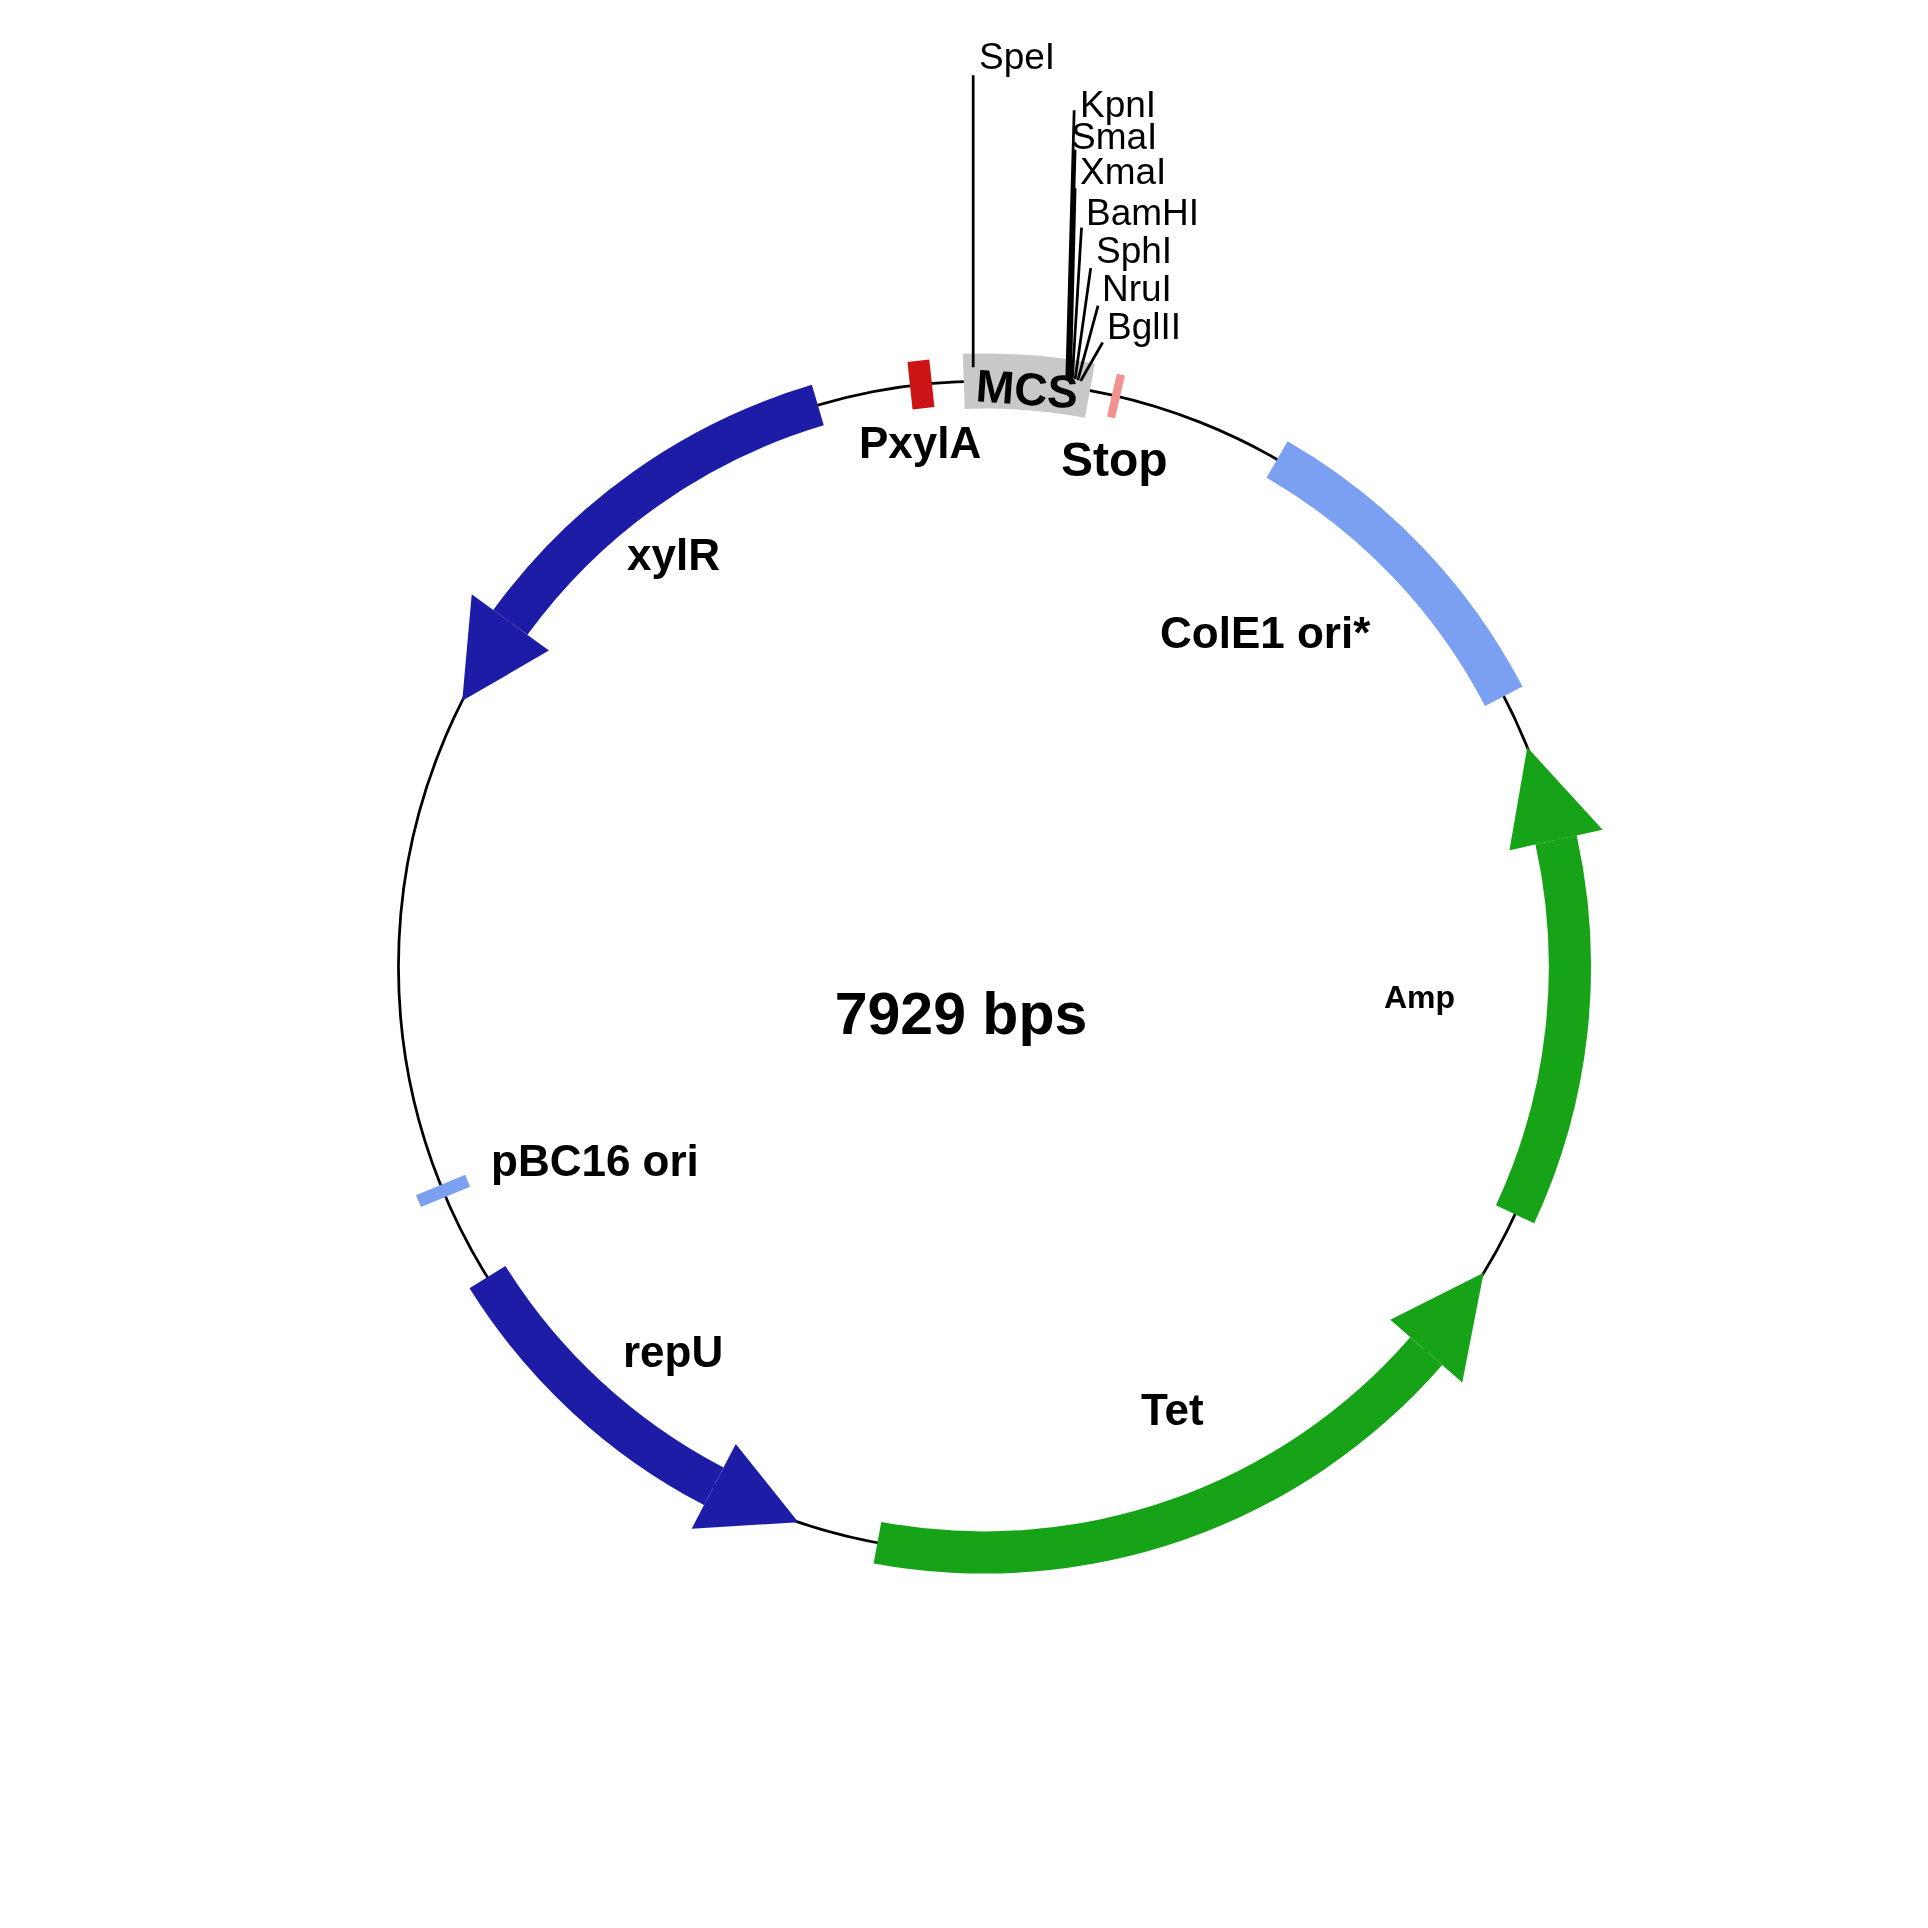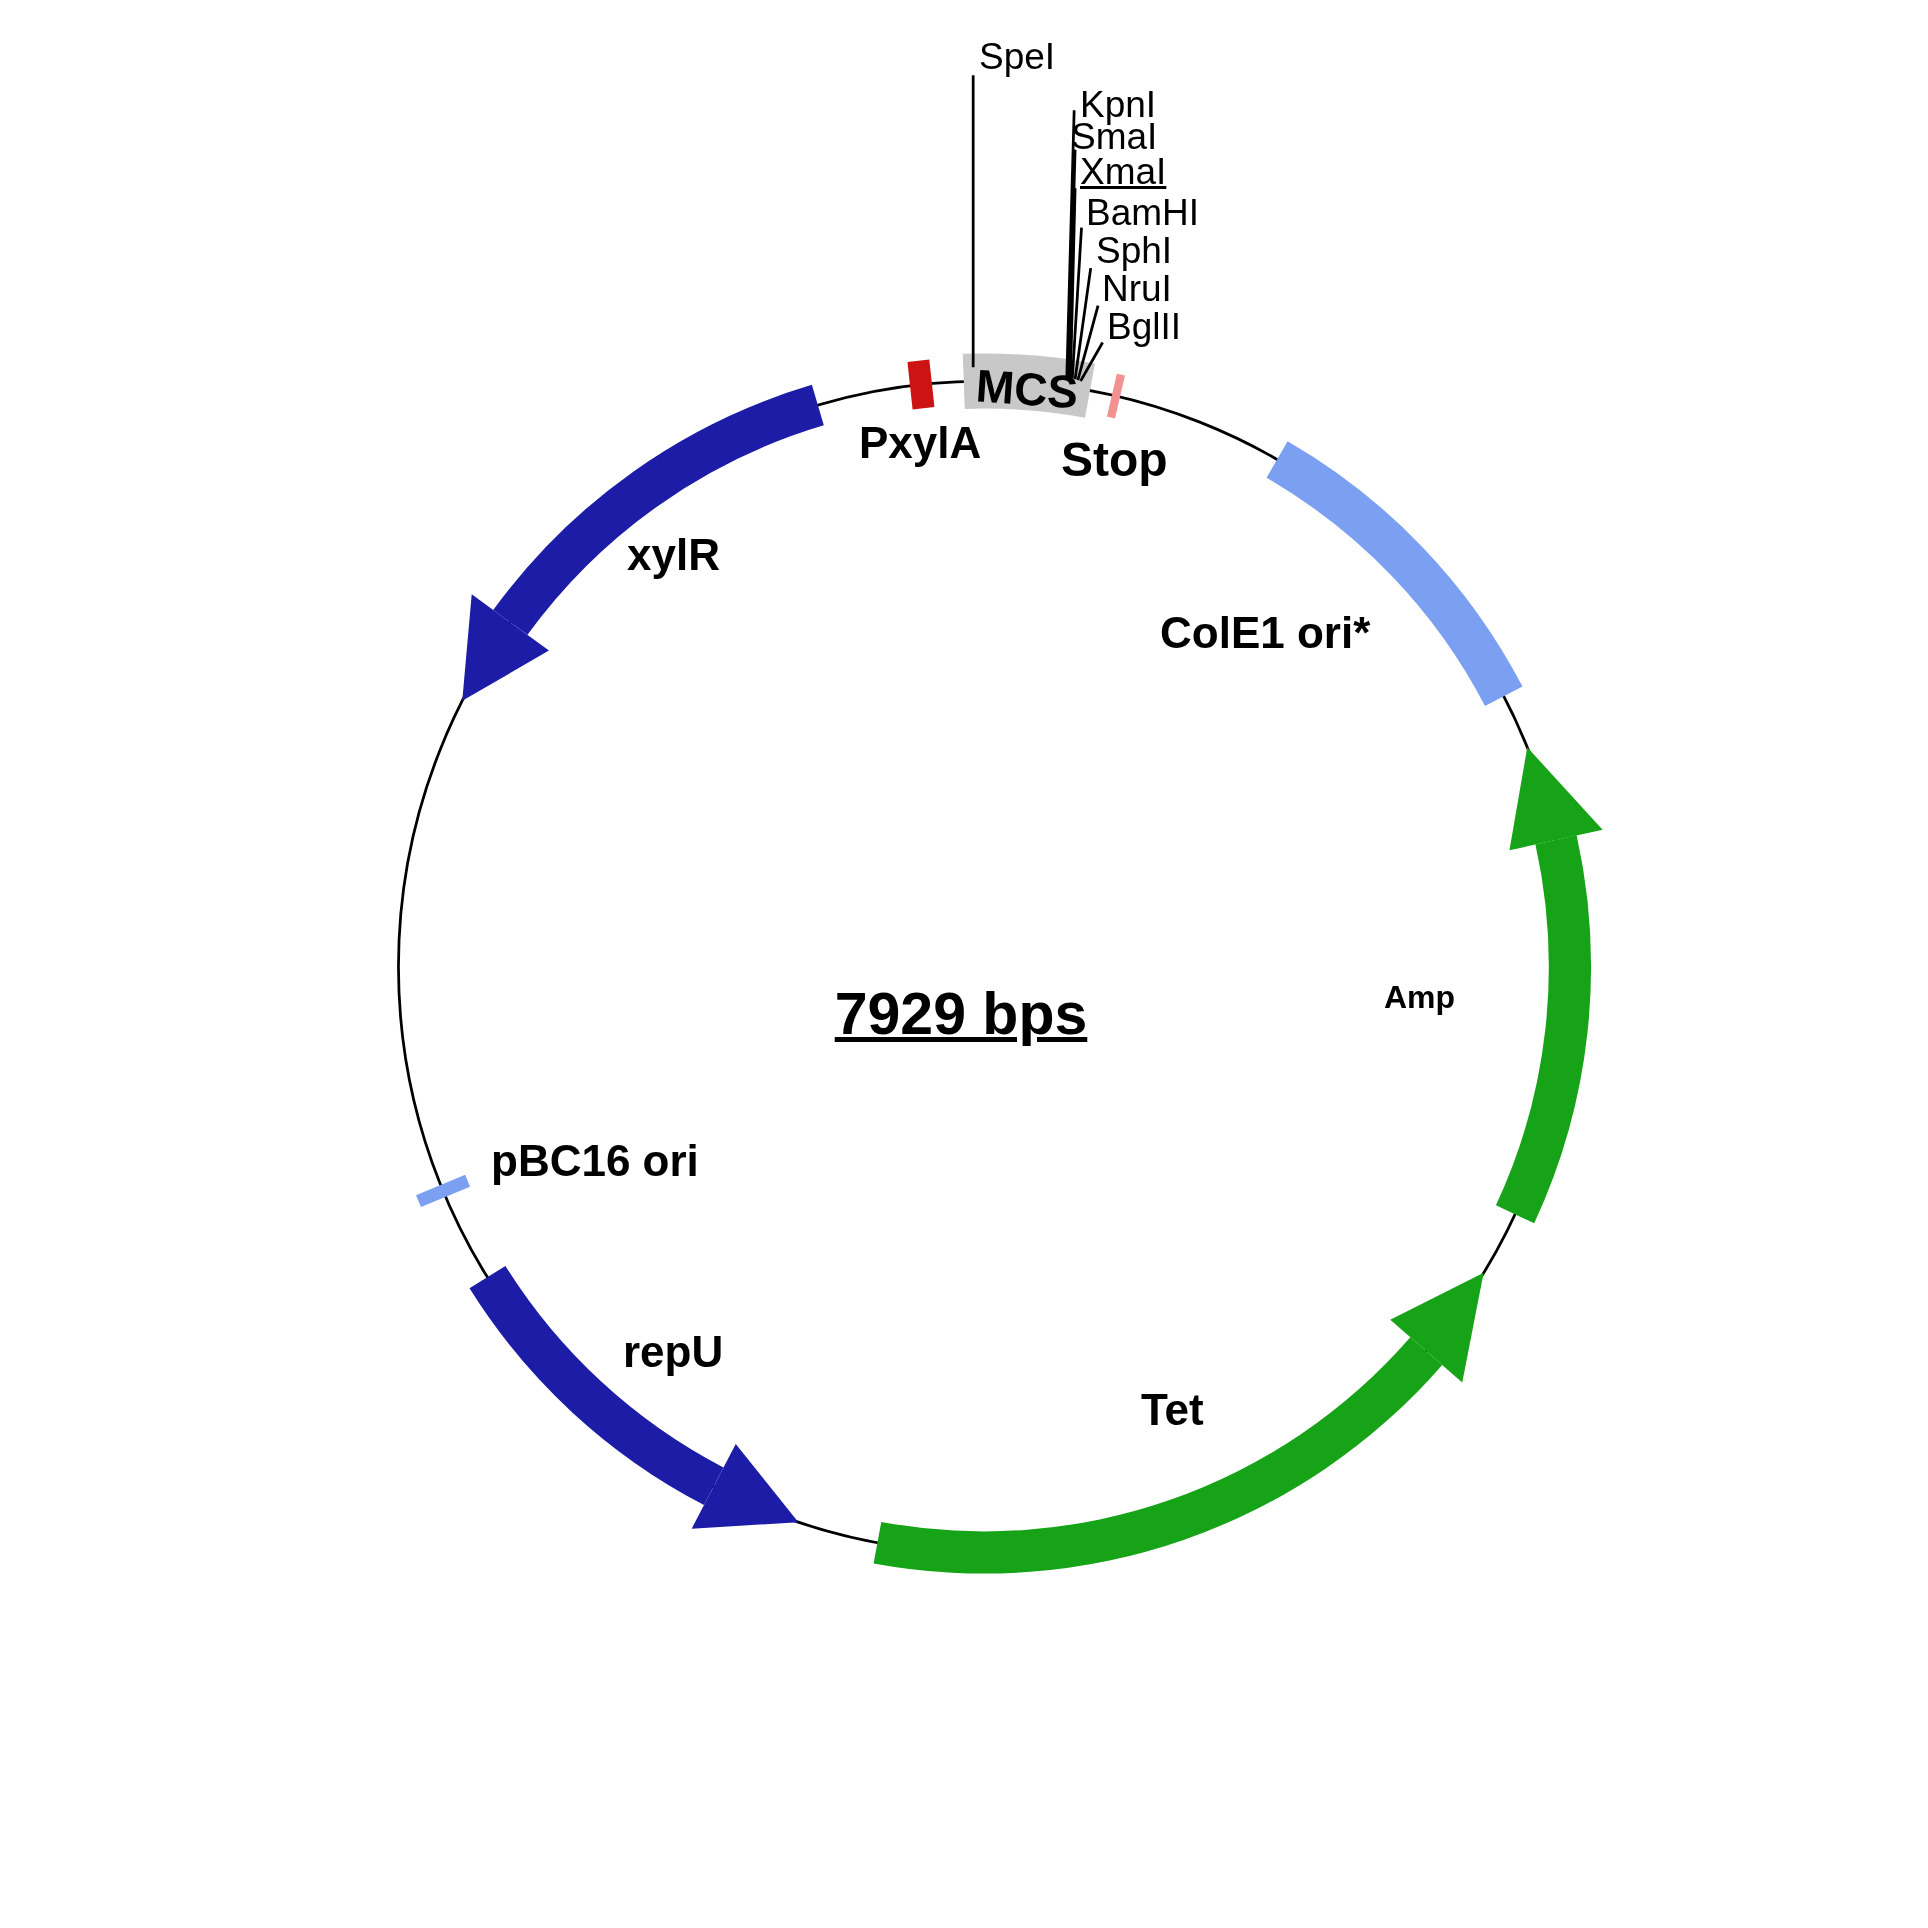--- a/index.html
+++ b/index.html
@@ -32,33 +32,33 @@
       <polyline points="1060,82 1060,400" fill="none" stroke="#000000" stroke-width="3"></polyline>
       <polyline points="1170,120 1162,410" fill="none" stroke="#000000" stroke-width="3"></polyline>
       <polyline points="1171,163 1164,410" fill="none" stroke="#000000" stroke-width="3"></polyline>
       <polyline points="1171,205 1166,411" fill="none" stroke="#000000" stroke-width="3"></polyline>
       <polyline points="1178,248 1168,412" fill="none" stroke="#000000" stroke-width="3"></polyline>
       <polyline points="1188,292 1171,413" fill="none" stroke="#000000" stroke-width="3"></polyline>
       <polyline points="1196,333 1174,414" fill="none" stroke="#000000" stroke-width="3"></polyline>
       <polyline points="1201,373 1177,415" fill="none" stroke="#000000" stroke-width="3"></polyline>
     </svg>
   <div id="labels">
-      <div class="lbl bold" style="left: 961px; top: 984px; font-size: 59px; transform: translateX(-50%); text-decoration: underline;">7929 bps</div>
+      <div class="lbl bold" style="left: 961px; top: 984px; font-size: 59px; transform: translateX(-50%);">7929 bps</div>
       <div class="lbl bold" style="left: 1027px; top: 389px; font-size: 46px; transform: translate(-50%, -50%) rotate(4deg);">MCS</div>
       <div class="lbl bold" style="left: 859px; top: 420px; font-size: 44px;">PxylA</div>
       <div class="lbl bold" style="left: 1061px; top: 435px; font-size: 48px;">Stop</div>
       <div class="lbl bold" style="left: 627px; top: 532px; font-size: 44px;">xylR</div>
       <div class="lbl bold" style="left: 1160px; top: 610px; font-size: 44px;">ColE1 ori*</div>
       <div class="lbl bold" style="left: 1384px; top: 963px; font-size: 32px; margin-top: 18px;">Amp</div>
       <div class="lbl bold" style="left: 1141px; top: 1387px; font-size: 44px;">Tet</div>
       <div class="lbl bold" style="left: 579px; top: 1329px; font-size: 44px; margin-left: 44px;">repU</div>
       <div class="lbl bold" style="left: 491px; top: 1138px; font-size: 44px;">pBC16 ori</div>
       <div class="lbl" style="left: 979px; top: 38px; font-size: 37px;">SpeI</div>
       <div class="lbl" style="left: 1080px; top: 86px; font-size: 37px;">KpnI</div>
       <div class="lbl" style="left: 1071px; top: 118px; font-size: 37px;">SmaI</div>
-      <div class="lbl" style="left: 1080px; top: 153px; font-size: 37px; text-decoration: underline;">XmaI</div>
+      <div class="lbl" style="left: 1080px; top: 153px; font-size: 37px;">XmaI</div>
       <div class="lbl" style="left: 1086px; top: 194px; font-size: 37px;">BamHI</div>
       <div class="lbl" style="left: 1096px; top: 232px; font-size: 37px;">SphI</div>
       <div class="lbl" style="left: 1102px; top: 270px; font-size: 37px;">NruI</div>
       <div class="lbl" style="left: 1107px; top: 308px; font-size: 37px;">BglII</div>
     </div>
 </div>
 
 
 </body></html>

